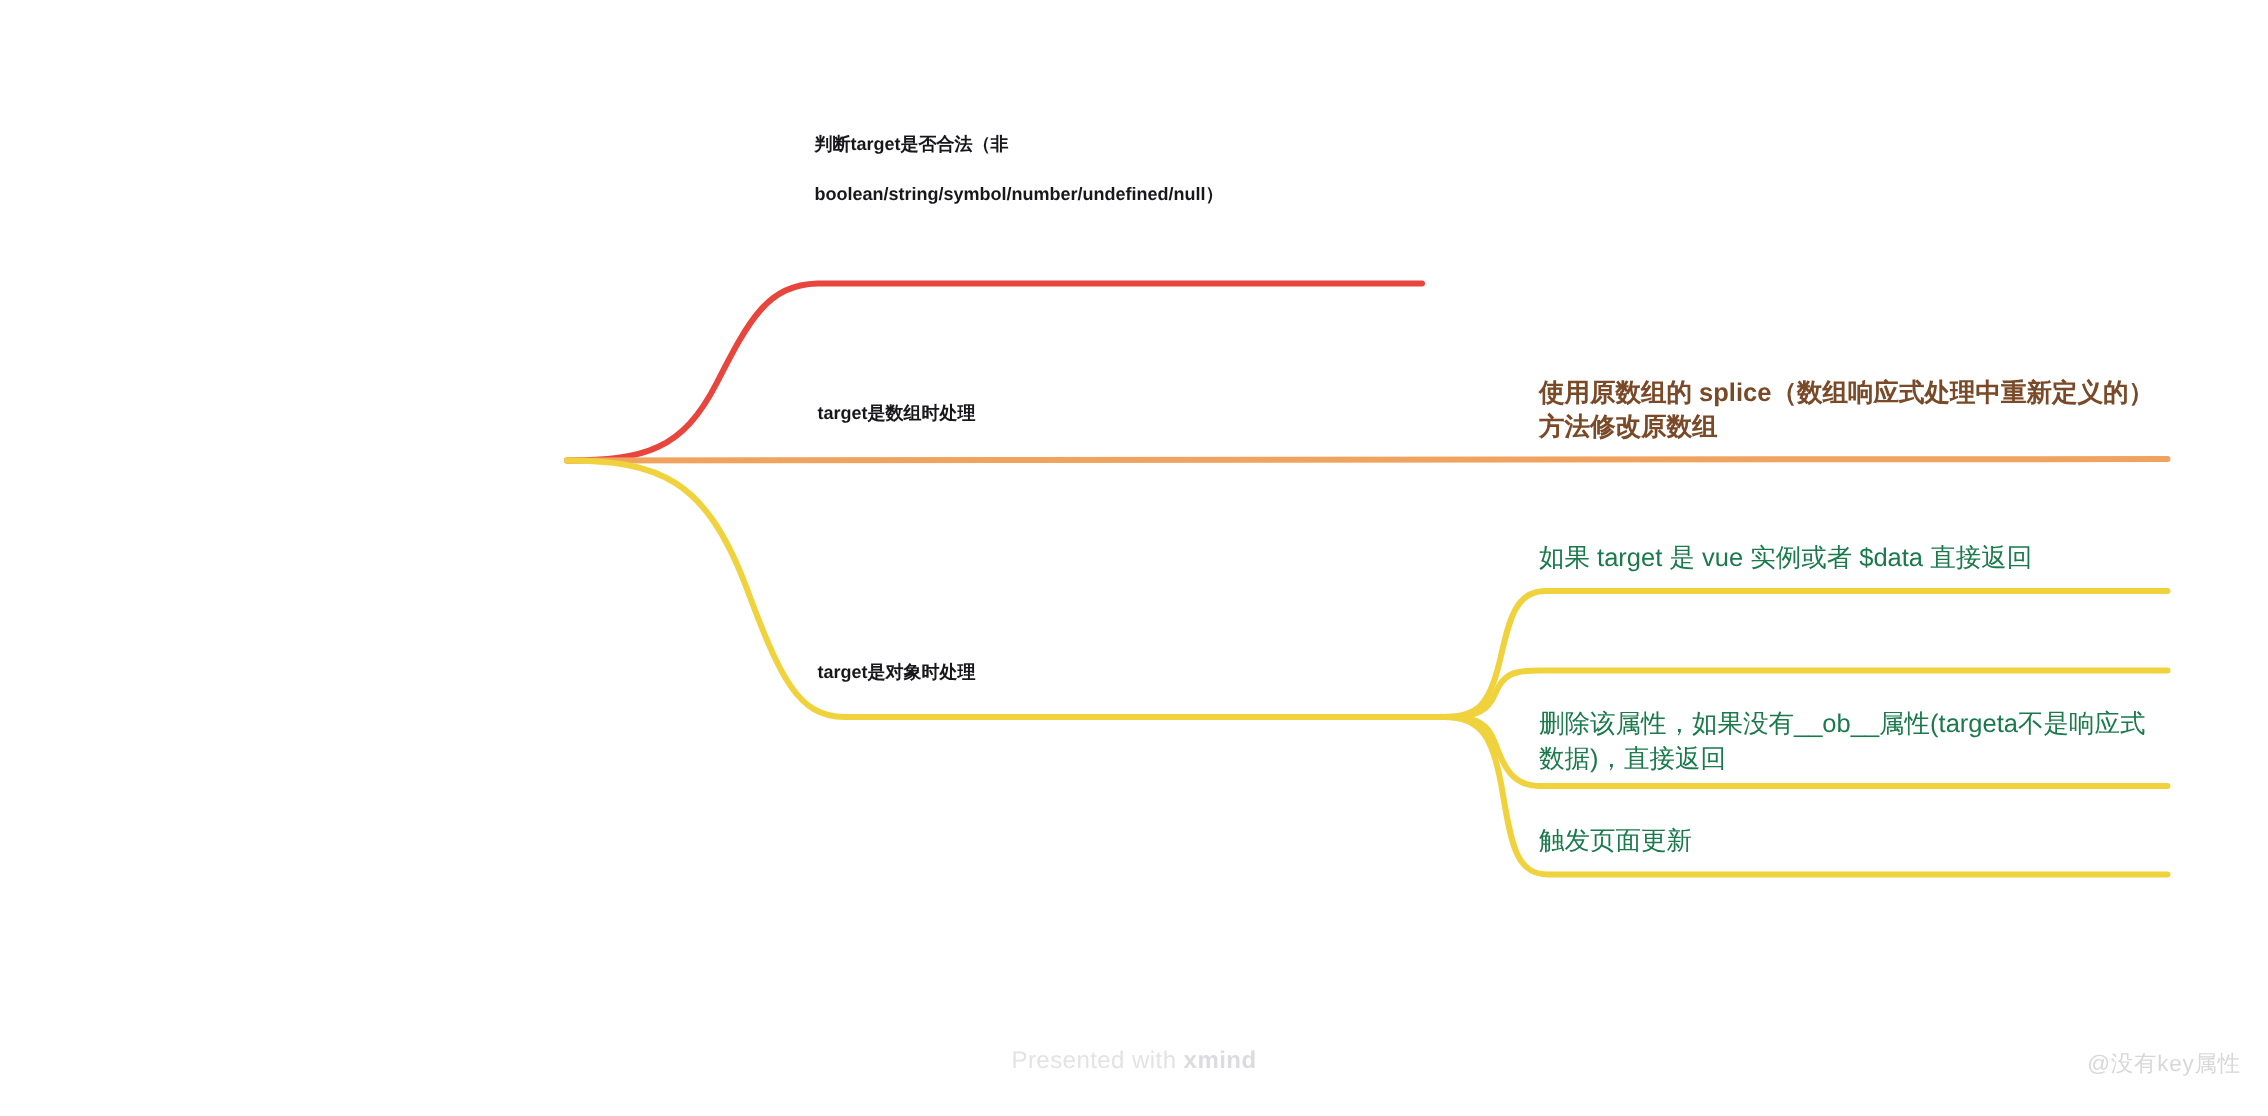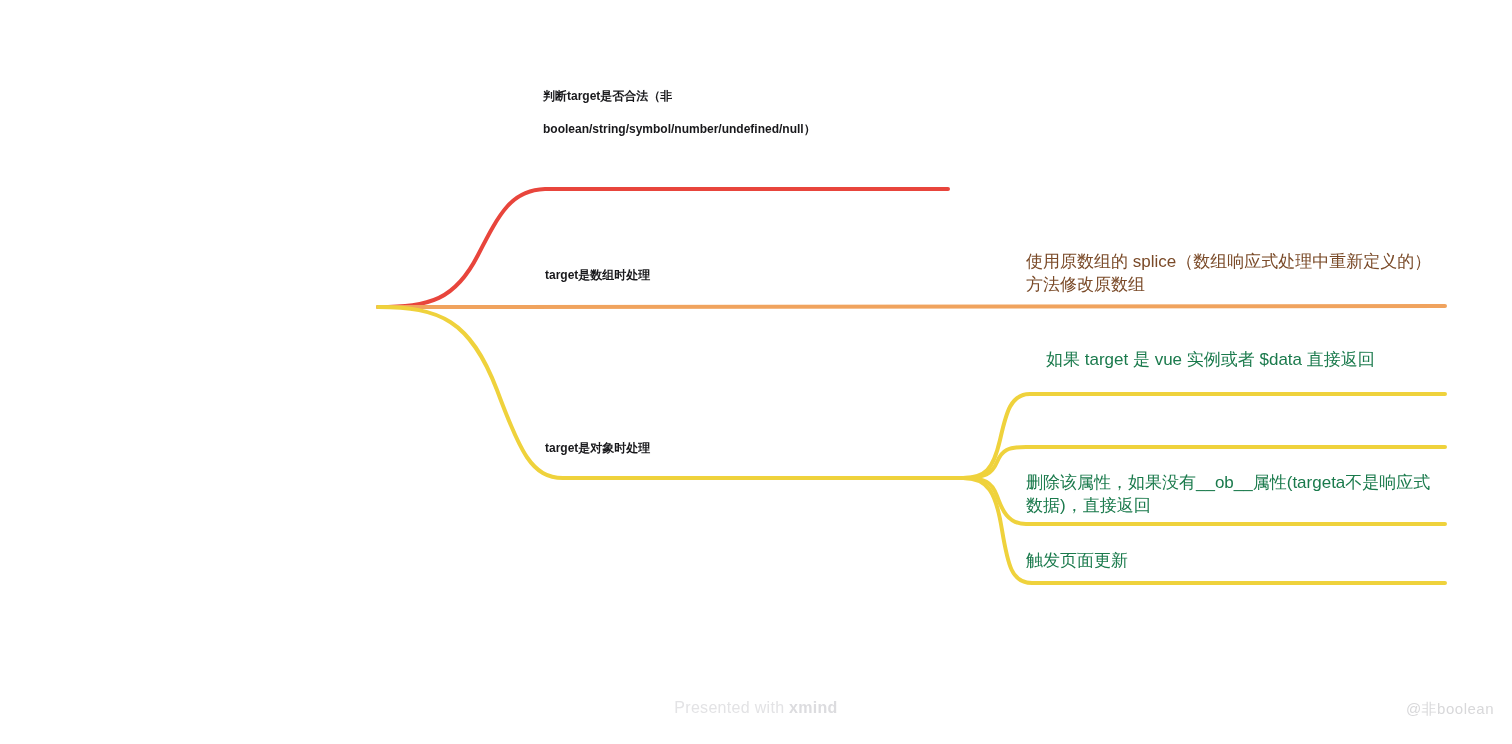--- a/index.html
+++ b/index.html
@@ -63,25 +63,26 @@
   .leaf {
     font-size: 17px;
     font-weight: 500;
     line-height: 23px;
   }
   .leaf-orange {
     left: 1026px;
     top: 250px;
     width: 420px;
     color: #7a4a28;
+    font-weight: bold;
   }
   .leaf-green {
     color: #1a7a4c;
   }
-  .lg1 { left: 1026px; top: 348px; width: 420px; margin-left: 20px; }
+  .lg1 { left: 1026px; top: 360px; width: 420px; }
   .lg2 { left: 1026px; top: 417px; width: 420px; }
   .lg3 { left: 1026px; top: 471px; width: 420px; }
   .lg4 { left: 1026px; top: 549px; width: 420px; }
 
   .watermark-xmind {
     position: absolute;
     left: 0;
     top: 699px;
     width: 1512px;
     text-align: center;
@@ -134,15 +135,15 @@
 
 
   <div class="node leaf leaf-green lg3">删除该属性，如果没有__ob__属性(targeta不是响应式数据)，直接返回</div>
 
   <div class="node leaf leaf-green lg4">触发页面更新</div>
 
   <div class="watermark-xmind">
     <span>Presented with </span><span class="brand">xmind</span>
   </div>
 
-  <div class="watermark-site">@非boolean</div>
+  <div class="watermark-site">@没有key属性</div>
 
 </div>
 
 </body></html>

